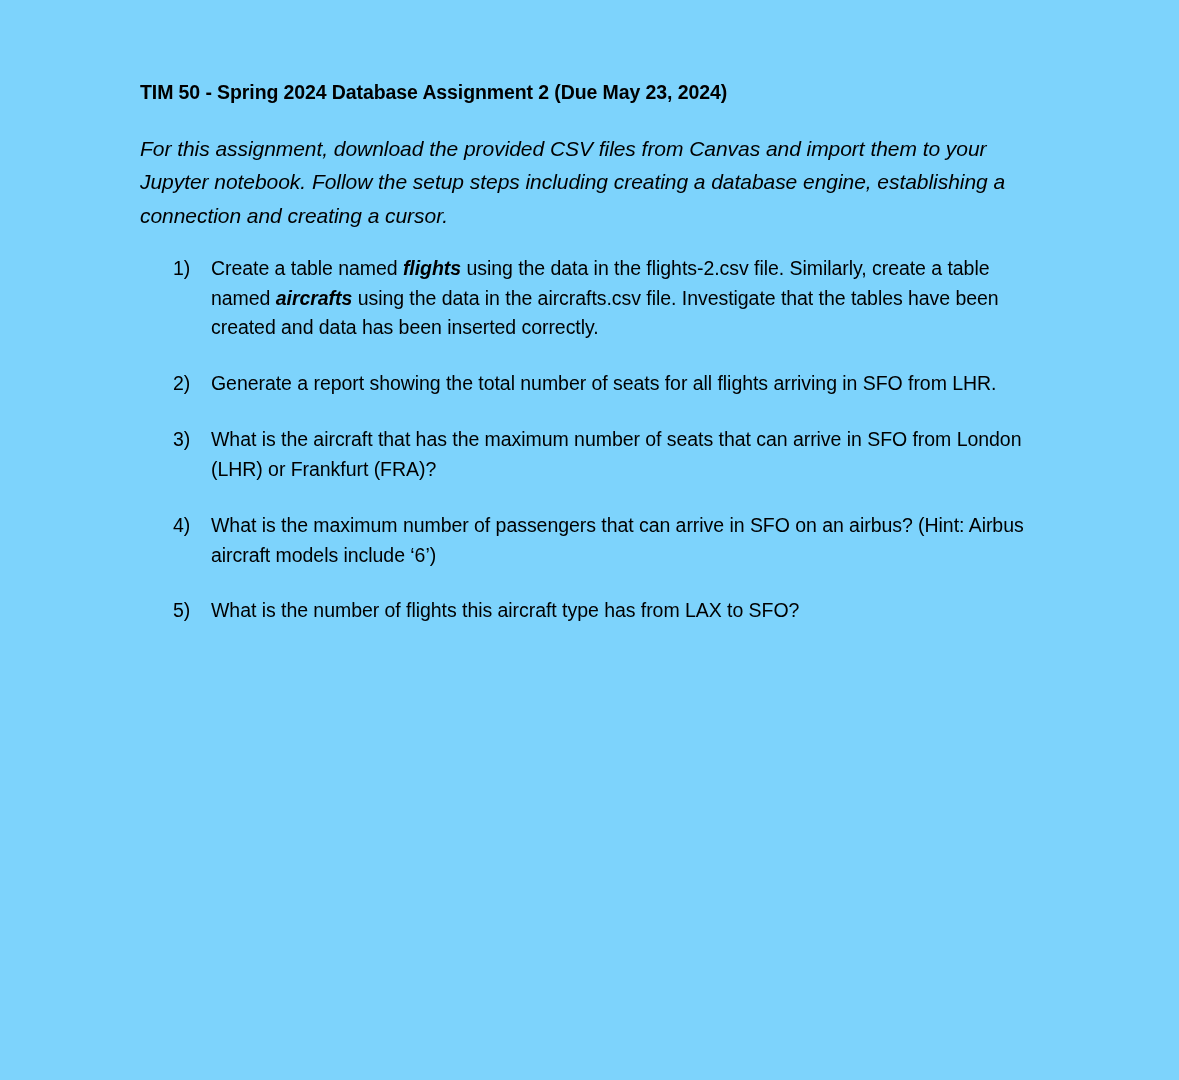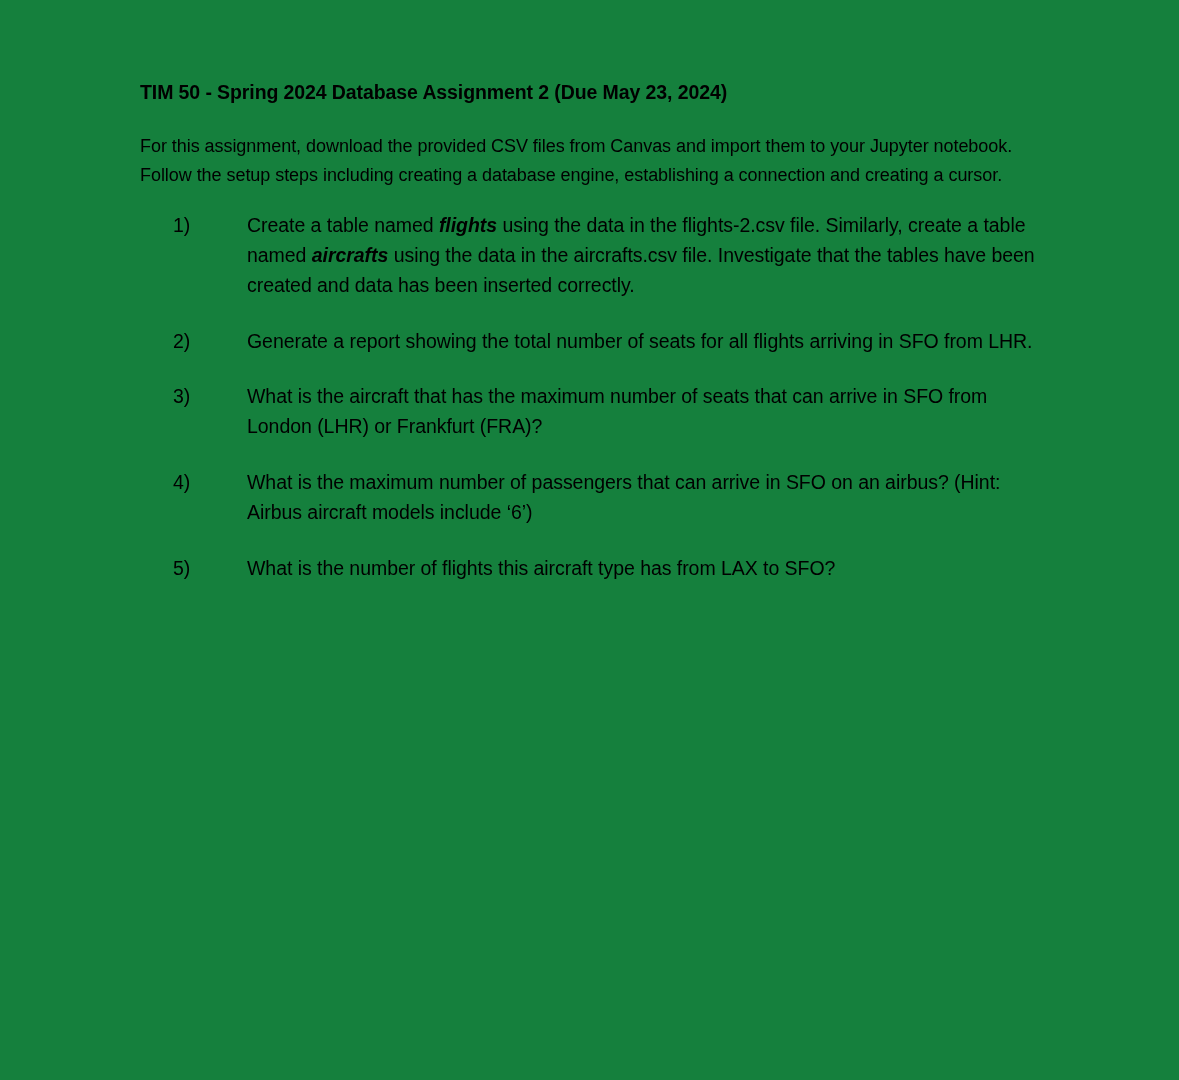--- a/index.html
+++ b/index.html
@@ -11,37 +11,38 @@
     width: 1179px;
     height: 1080px;
     font-family: "Liberation Sans", sans-serif;
     color: #000000;
     -webkit-font-smoothing: antialiased;
   }
   .page {
     position: relative;
     width: 1179px;
     height: 1080px;
-    background: #15803d;
+    background: #7dd3fc;
     box-sizing: border-box;
     padding: 78px 140px 0 140px;
   }
   .doc-title {
     font-size: 19.5px;
     font-weight: bold;
     line-height: 1.45;
     letter-spacing: -0.1px;
     margin: 0 0 26px 0;
   }
   .intro {
-    font-size: 18px;
+    font-size: 21px;
     line-height: 1.58;
     margin: 0 0 22px 0;
     max-width: 890px;
     letter-spacing: -0.05px;
+    font-style: italic;
   }
   ol.task-list {
     list-style: none;
     margin: 0;
     padding: 0;
   }
   ol.task-list > li {
     display: flex;
     align-items: flex-start;
     margin: 0 0 26px 0;
@@ -53,21 +54,20 @@
     flex: 0 0 auto;
     width: 38px;
     padding-left: 33px;
     box-sizing: content-box;
     font-size: 19.5px;
     line-height: 1.53;
   }
   .item-text {
     flex: 1 1 auto;
     max-width: 840px;
-    margin-left: 36px;
   }
   .bi {
     font-weight: bold;
     font-style: italic;
   }
 </style>
 </head>
 <body>
 
 <div class="page">

